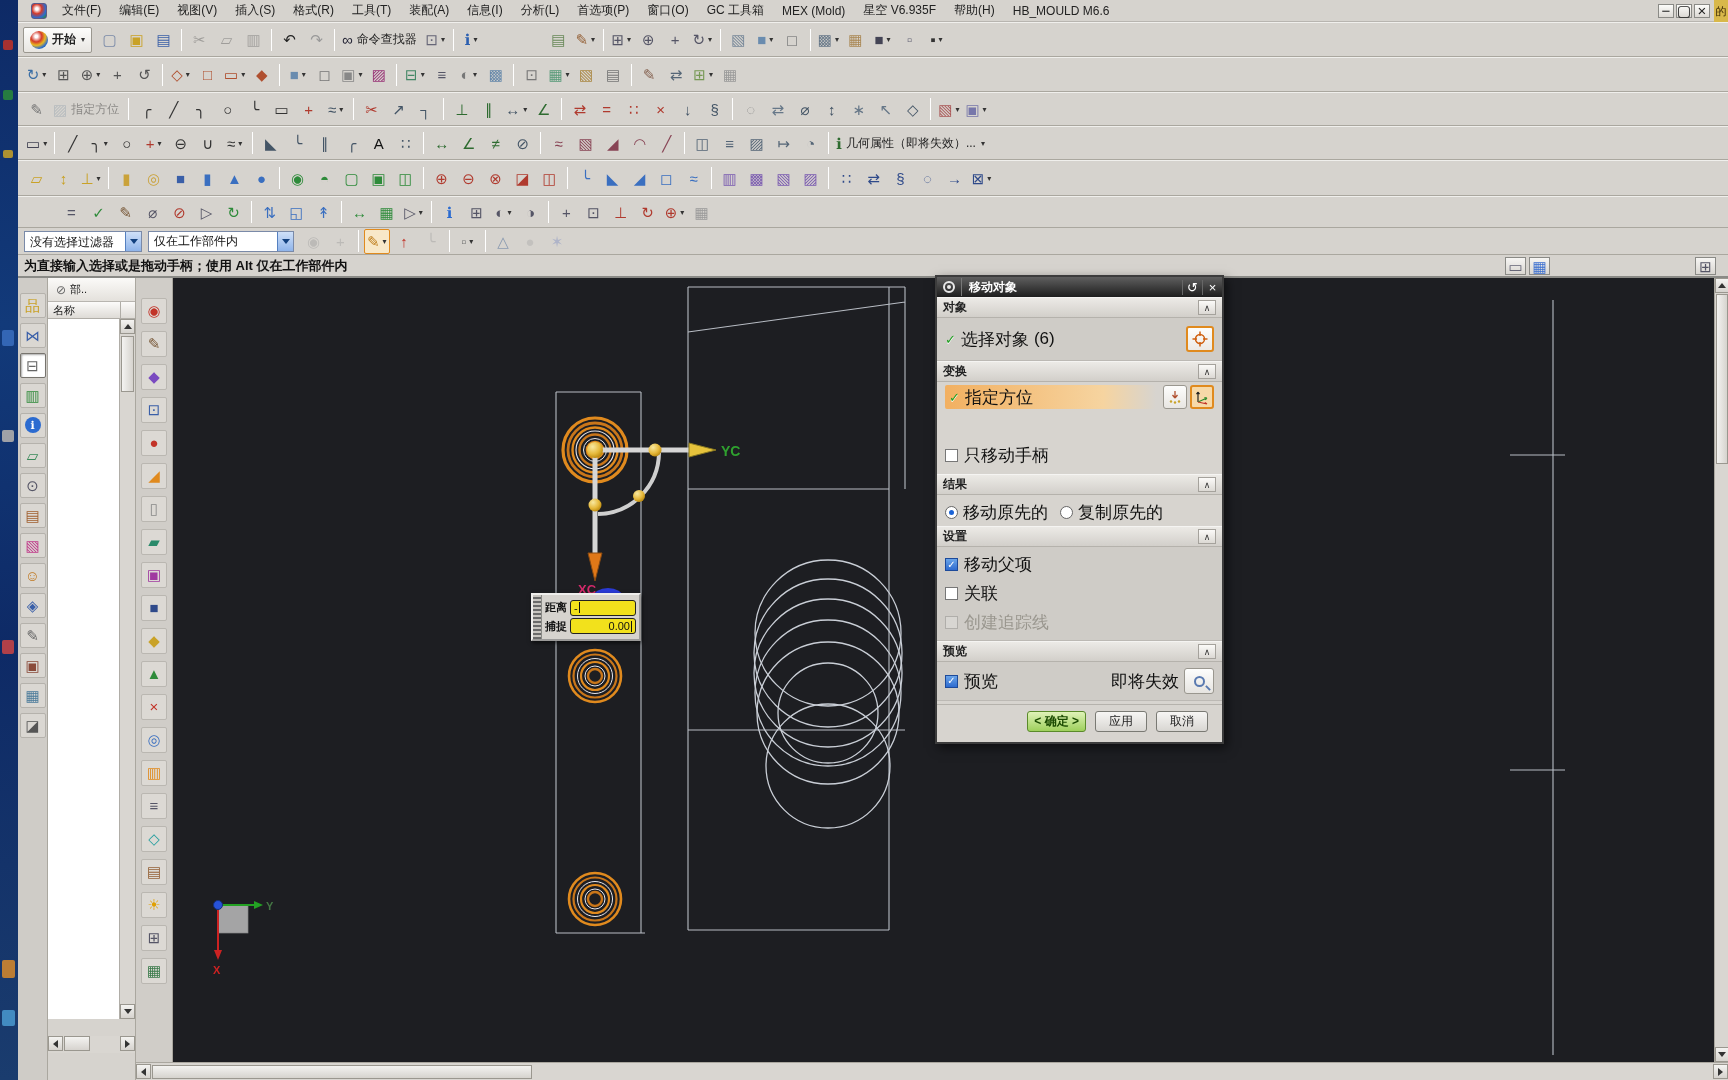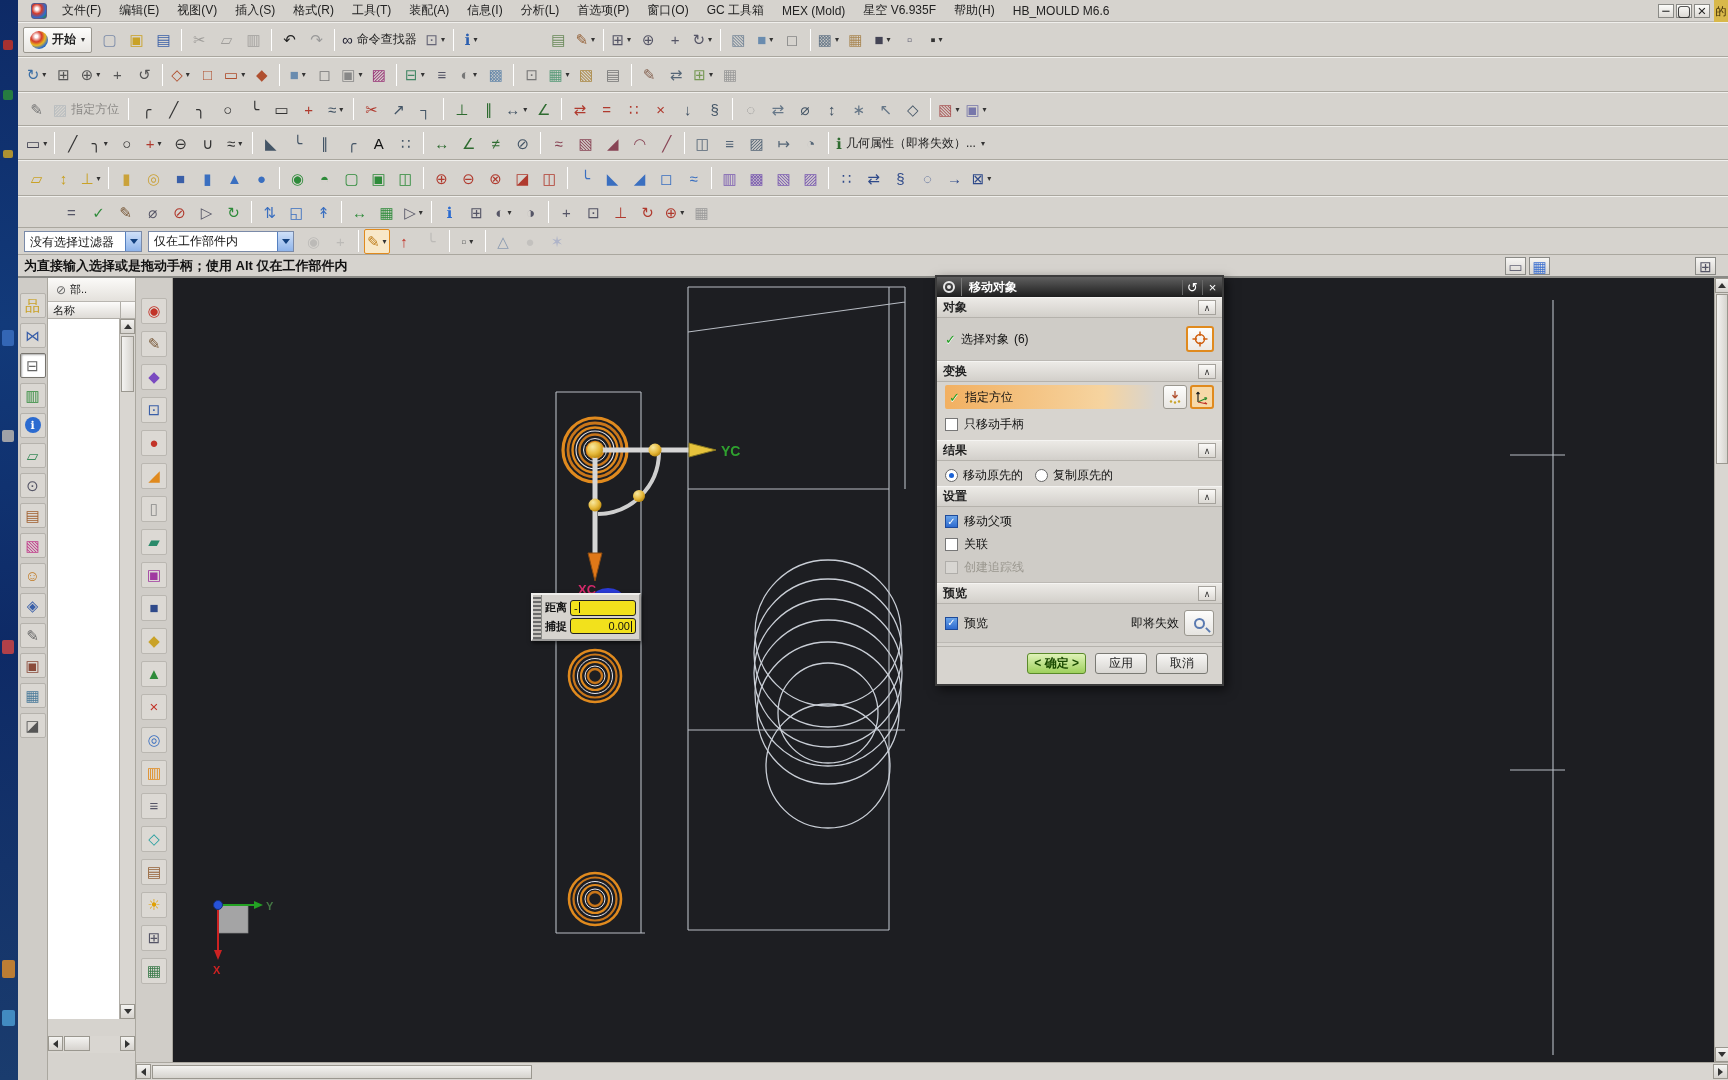--- a/index.html
+++ b/index.html
@@ -87,21 +87,21 @@
   .dlg-gear::after{content:"";position:absolute;left:2px;top:2px;width:4px;height:4px;border-radius:50%;background:#e8e8e8;}
   .dlg-title-text{font-size:12px;font-weight:bold;flex:1;border-left:1px solid #777;padding-left:7px;line-height:18px;}
   .dlg-reset,.dlg-close{width:20px;text-align:center;font-size:13px;border-left:1px solid #666;cursor:default;}
   .dlg-body{padding:0 0 4px 0;}
   .sec{height:21px;display:flex;align-items:center;background:linear-gradient(#eceae6,#d2cfca);border-top:1px solid #f5f4f2;border-bottom:1px solid #b5b2ac;padding:0 6px;}
   .sec-label{font-size:12px;font-weight:bold;color:#222;flex:1;}
   .chev{width:18px;height:15px;border:1px solid #a5a29c;background:linear-gradient(#fbfaf8,#dcd9d4);font-size:9px;color:#333;display:flex;align-items:center;justify-content:center;}
   .panel{background:#cfccc7;border-bottom:1px solid #bcb9b4;}
   .row{display:flex;align-items:center;padding:4px 8px;}
   .gcheck{color:#1f9e1f;font-weight:bold;font-size:13px;margin-right:5px;text-shadow:0 1px 0 #fff;}
-  .dtext{font-size:12px;color:#111;}
+  .dtext{font-size:17px;color:#111;}
   .dtext.dis{color:#9a978f;}
   .spacer{flex:1;}
   .sel-btn{width:28px;height:26px;border:2px solid #e08a1e;border-radius:3px;background:linear-gradient(#fdfdfc,#eceae6);display:flex;align-items:center;justify-content:center;}
   .drop{width:112px;height:21px;border:1px solid #8a8a86;background:#fff;display:flex;align-items:center;}
   .drop .dtxt{flex:1;font-size:12px;color:#111;padding-left:3px;white-space:nowrap;}
   .drop .dbtn{width:16px;height:100%;background:linear-gradient(#cfe0f8,#8fb4ea);border-left:1px solid #5580c0;display:flex;align-items:center;justify-content:center;}
   .orient-band{flex:1;height:24px;display:flex;align-items:center;background:linear-gradient(90deg,#f2b061,#f6d4a0 75%,#d7d4cf);border-radius:2px;padding-left:4px;margin-right:4px;}
   .mini-btn{width:24px;height:24px;border:1px solid #9a978f;border-radius:3px;background:linear-gradient(#fdfdfc,#e8e6e2);display:flex;align-items:center;justify-content:center;margin-left:3px;}
   .mini-btn.orange{border:2px solid #e08a1e;background:#f7d9a8;}
   .cb{width:13px;height:13px;border:1px solid #777;background:#fff;margin-right:6px;display:inline-flex;align-items:center;justify-content:center;flex:none;}
@@ -1131,21 +1131,21 @@
           </svg>
         </span>
         <span class="mini-btn orange">
           <svg width="16" height="16" viewBox="0 0 16 16">
             <path d="M4,13 V3 M4,3 l-1.5,2.2 M4,3 l1.5,2.2" stroke="#222" stroke-width="1.2" fill="none"></path>
             <path d="M4,13 L13,9 M13,9 l-2.6,-0.4 M13,9 l-1.6,2" stroke="#2a8a2a" stroke-width="1.2" fill="none"></path>
             <path d="M4,13 L13,15 M13,15 l-2.2,-1.6" stroke="#c23328" stroke-width="1.2" fill="none"></path>
           </svg>
         </span>
       </div>
-      <div class="row" style="padding:4px 8px 7px 8px;">
+      <div class="row" style="padding:4px 8px 7px 8px;margin-top:28px;">
         <span class="cb"></span>
         <span class="dtext">只移动手柄</span>
       </div>
       <div class="sec">
         <span class="sec-label">结果</span>
         <span class="chev">∧</span>
       </div>
       <div class="row" style="padding:6px 8px 2px 8px;">
         <span class="radio on"></span>
         <span class="dtext">移动原先的</span>

